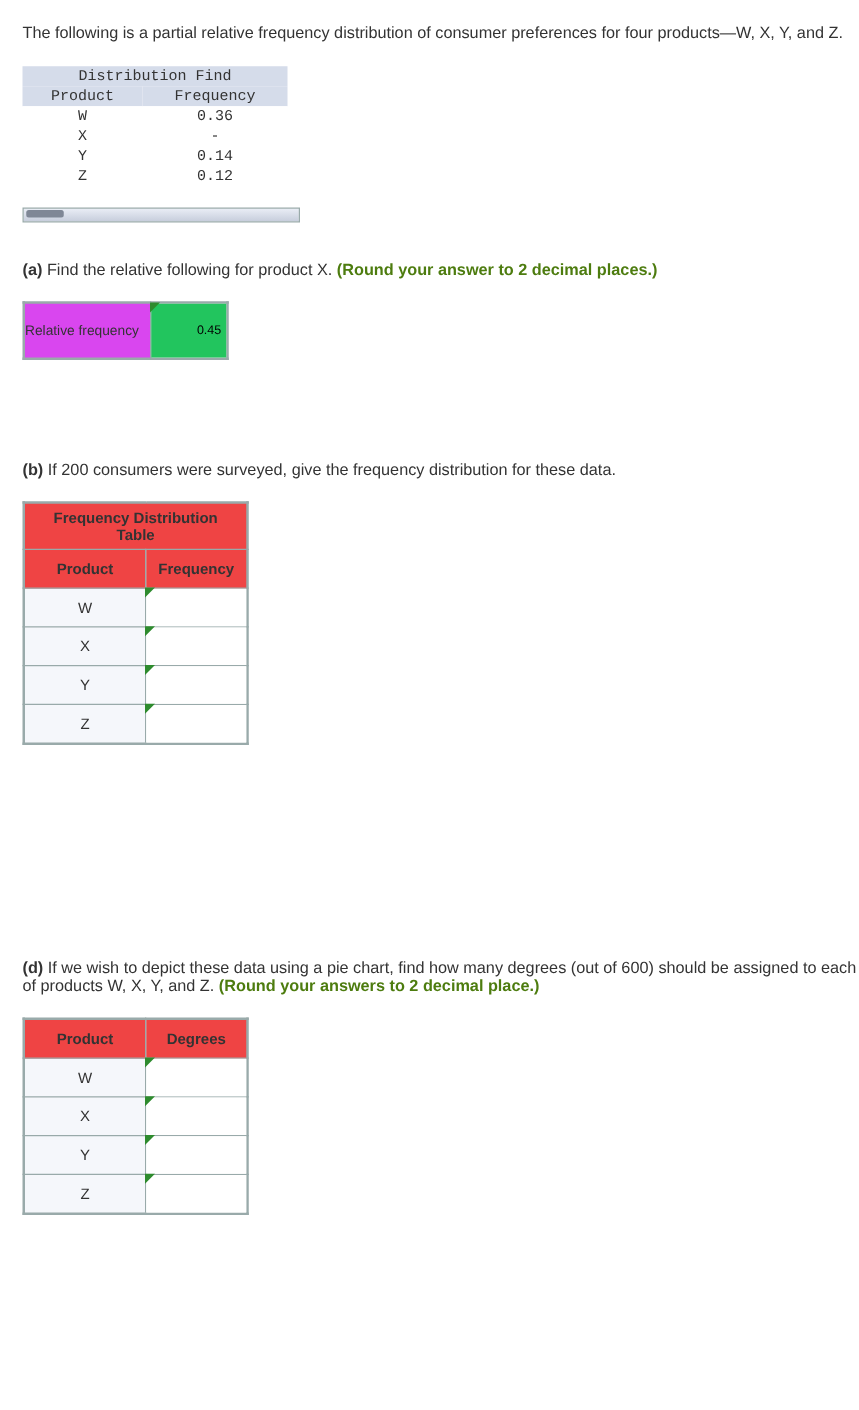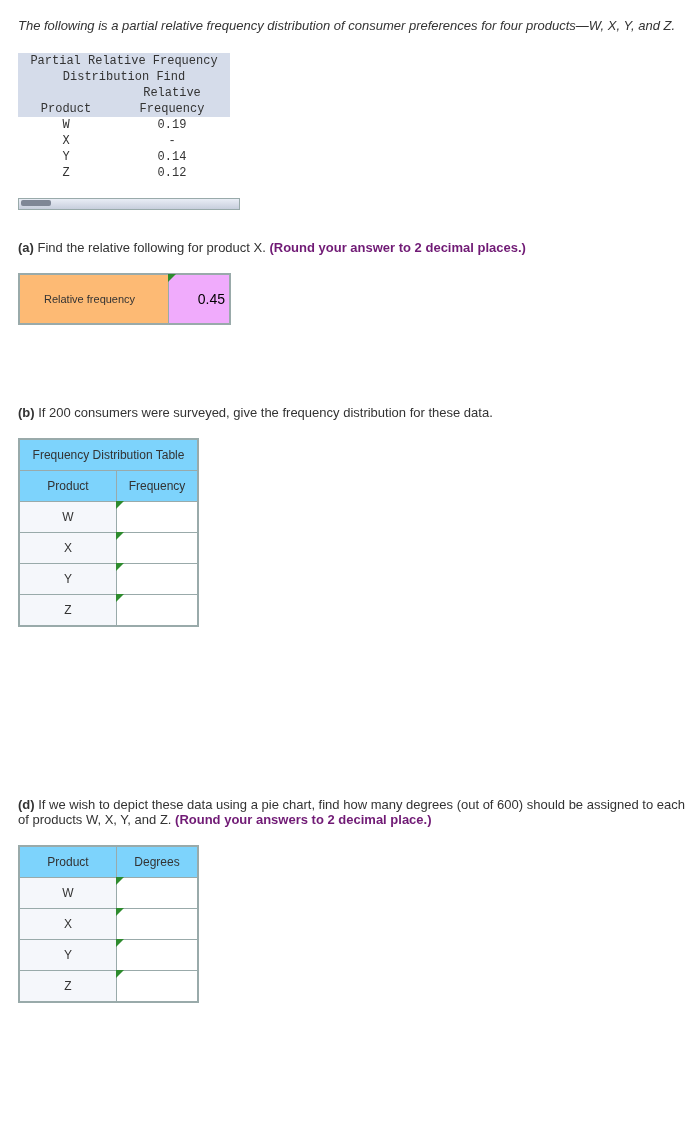--- a/index.html
+++ b/index.html
@@ -6,21 +6,20 @@
     font-family: Arial, sans-serif;
     font-size: 13px;
     color: #333;
     padding: 10px;
     width: 687px;
     box-sizing: border-box;
     background: #fff;
   }
   .intro {
     margin-bottom: 20px;
-    font-style: italic;
   }
   .mono-table {
     font-family: "Courier New", monospace;
     font-size: 12px;
     border-collapse: collapse;
     margin-bottom: 6px;
   }
   .mono-table th, .mono-table td {
     padding: 1px 8px;
     text-align: center;
@@ -54,48 +53,48 @@
     position:absolute;
     left:2px; top:1px;
     width:30px; height:6px;
     background:#7f8796;
     border-radius:2px;
   }
   .question {
     margin-bottom: 18px;
   }
   .red {
-    color: #701a75;
+    color: #4d7c0f;
     font-weight: bold;
   }
   .small-answer-table {
     border-collapse: collapse;
     margin-bottom: 80px;
     border: 2px solid #9aa;
   }
   .small-answer-table td {
     border: 1px solid #9aa;
     font-size: 11px;
-    padding: 2px 24px;
-    background: #fdba74;
+    padding: 2px 0;
+    background: #d946ef;
     height: 18px;
     vertical-align: middle;
   }
   .answer-cell {
     width: 60px;
     position: relative;
     padding: 0 !important;
     background: #fff !important;
   }
   .answer-input {
     width: 100%;
     height: 100%;
     border: none;
-    background: #f0abfc;
-    font-size: 14px;
+    background: #22c55e;
+    font-size: 10px;
     text-align: right;
     padding: 16px 4px;
     box-sizing: border-box;
   }
   .tick {
     position: absolute;
     left: -1px;
     top: -1px;
     width: 0; height: 0;
     border-style: solid;
@@ -108,22 +107,22 @@
     border: 2px solid #9aa;
   }
   .grid-table th, .grid-table td {
     border: 1px solid #9aa;
     font-size: 12px;
     text-align: center;
     padding: 4px 8px;
     height: 22px;
   }
   .grid-table th {
-    background: #7dd3fc;
-    font-weight: normal;
+    background: #ef4444;
+    font-weight: bold;
   }
   .grid-table td {
     background: #fff;
   }
   .grid-table td.label {
     background: #f5f7fb;
     width: 80px;
   }
   .section-gap-lg { height: 110px; }
   .inp-cell {
@@ -141,37 +140,30 @@
 </head>
 <body>
 
 
 
 <div class="intro">The following is a partial relative frequency distribution of consumer preferences for four products—W, X, Y, and Z.</div>
 
 <div class="mono-table-wrap">
 <table class="mono-table">
   <tbody>
-        <tr class="title-row">
-          <td colspan="2">Partial Relative Frequency</td>
-        </tr>
   <tr class="title-row">
           <td colspan="2">Distribution Find</td>
         </tr>
-  <tr class="header-row">
-    <td class="left-col"></td>
-    <td class="right-col">Relative</td>
-  </tr>
   <tr class="header-row">
     <td class="left-col">Product</td>
     <td class="right-col">Frequency</td>
   </tr>
   <tr class="body-row">
           <td>W</td>
-          <td>0.19</td>
+          <td>0.36</td>
         </tr>
   <tr class="body-row">
           <td>X</td>
           <td>-</td>
         </tr>
   <tr class="body-row">
           <td>Y</td>
           <td>0.14</td>
         </tr>
   <tr class="body-row">

